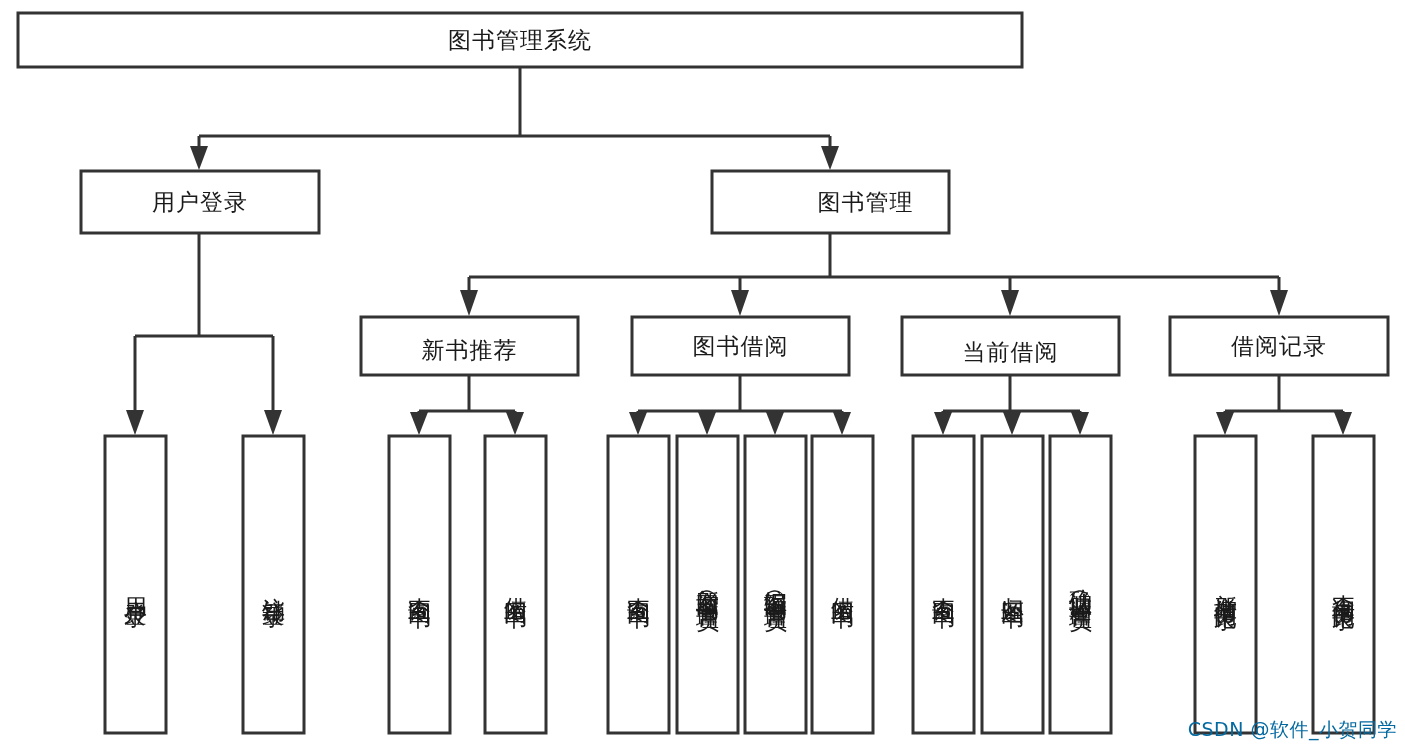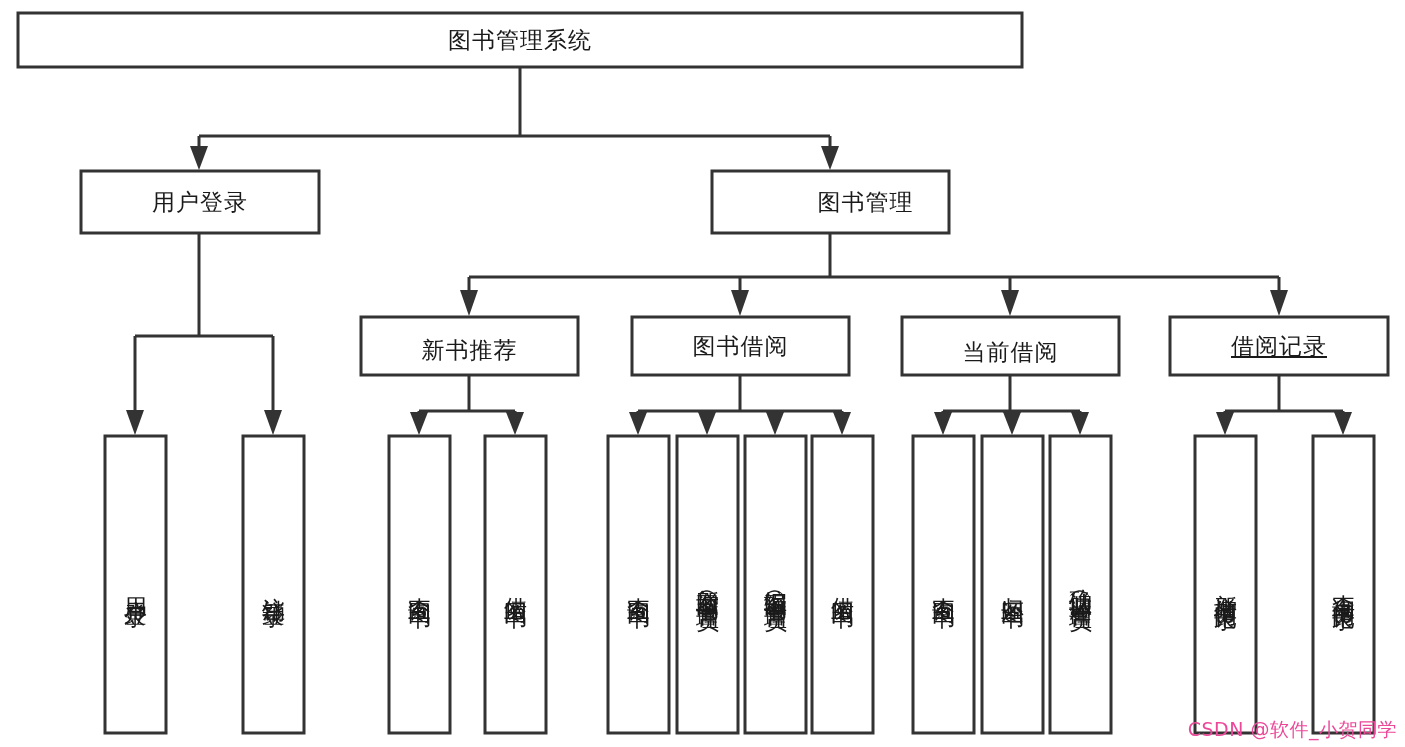--- a/index.html
+++ b/index.html
@@ -62,21 +62,21 @@
     font-size: 23px;
     line-height: 1.18;
     letter-spacing: 3px;
     padding: 4px 0;
   }
   #watermark {
     position: absolute;
     right: 8px;
     bottom: 4px;
     font-size: 19px;
-    color: #ec4899;
+    color: #0369a1;
     font-family: "DejaVu Sans", "Liberation Sans", sans-serif;
     white-space: nowrap;
     letter-spacing: 0.5px;
   }
 </style>
 </head>
 <body>
 
 <div id="diagram-root">
 
@@ -185,21 +185,21 @@
   </svg>
 
   <div class="node-label horizontal" style="left:18px;  top:13px;  width:1004px; height:54px;">图书管理系统</div>
 
   <div class="node-label horizontal" style="left:81px;  top:171px; width:238px; height:62px;">用户登录</div>
   <div class="node-label horizontal" style="left:712px; top:171px; width:237px; height:62px;margin-left:35px;">图书管理</div>
 
   <div class="node-label horizontal" style="left:361px;  top:317px; width:217px; height:66px;">新书推荐</div>
   <div class="node-label horizontal" style="left:632px;  top:317px; width:217px; height:58px;font-family:Liberation Serif, serif;">图书借阅</div>
   <div class="node-label horizontal" style="left:902px;  top:317px; width:217px; height:71px;">当前借阅</div>
-  <div class="node-label horizontal" style="left:1170px; top:317px; width:218px; height:58px;text-decoration:underline;">借阅记录</div>
+  <div class="node-label horizontal" style="left:1170px; top:317px; width:218px; height:58px;">借阅记录</div>
 
   <div class="node-label vertical" style="left:105px;  top:436px; width:61px; height:297px;">用户登录</div>
   <div class="node-label vertical" style="left:243px;  top:436px; width:61px; height:297px;">注销登录</div>
   <div class="node-label vertical" style="left:389px;  top:436px; width:61px; height:297px;">查询图书</div>
   <div class="node-label vertical" style="left:485px;  top:436px; width:61px; height:297px;">借阅图书</div>
   <div class="node-label vertical" style="left:608px;  top:436px; width:61px; height:297px;">查询图书</div>
   <div class="node-label vertical" style="left:677px;  top:436px; width:61px; height:297px;">新增图书（管理员）</div>
   <div class="node-label vertical" style="left:745px;  top:436px; width:61px; height:297px;">编辑图书（管理员）</div>
   <div class="node-label vertical" style="left:812px;  top:436px; width:61px; height:297px;">借阅图书</div>
   <div class="node-label vertical" style="left:913px;  top:436px; width:61px; height:297px;">查询图书</div>

